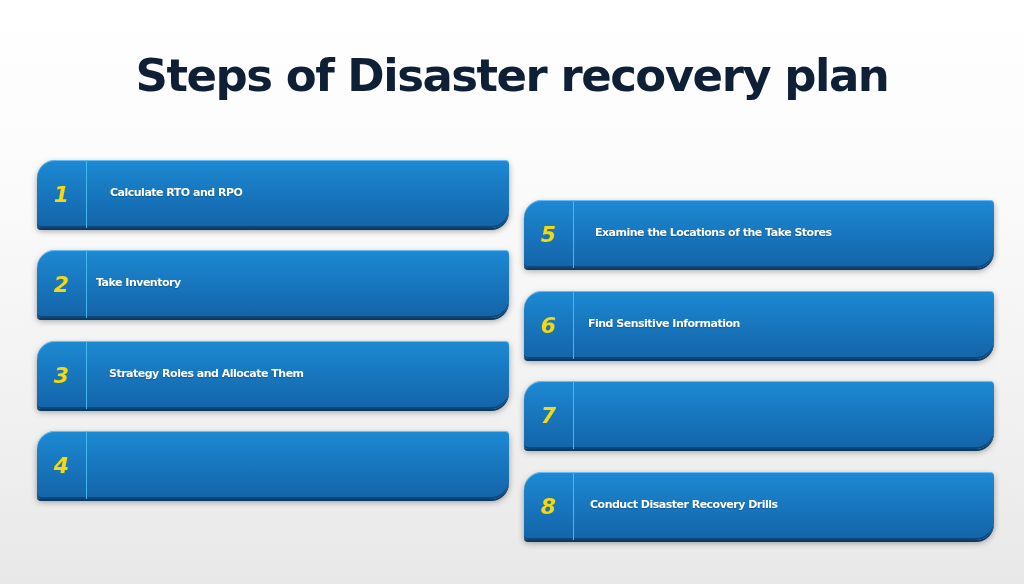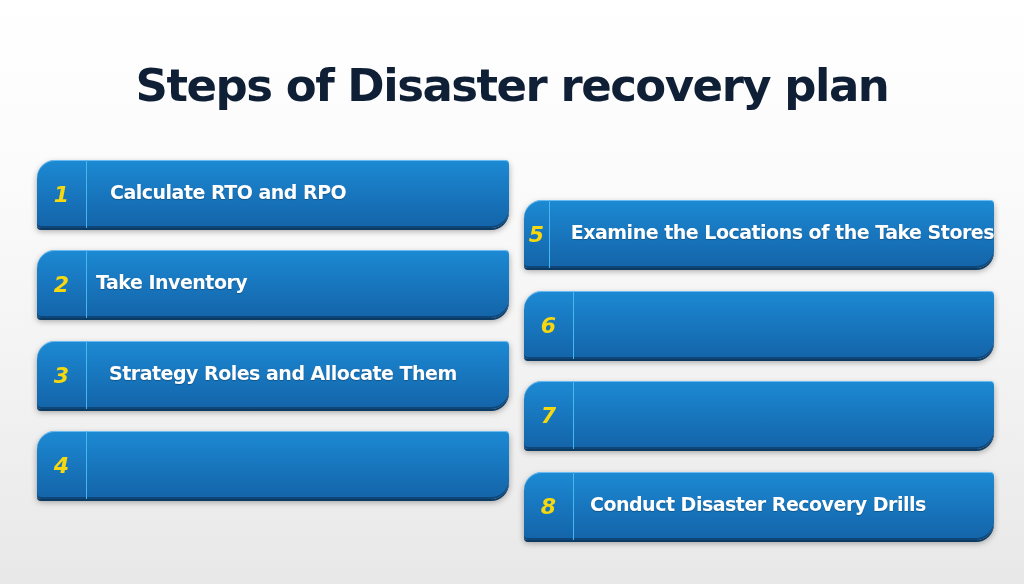--- a/index.html
+++ b/index.html
@@ -2,39 +2,39 @@
 <html><head>
 <meta charset="utf-8">
 <style>
   html, body { margin: 0; padding: 0; }
   body {
     width: 1024px; height: 584px; overflow: hidden; position: relative;
     background: linear-gradient(180deg, #ffffff 0%, #fbfbfb 30%, #f1f1f1 70%, #e8e8e8 100%);
     font-family: "DejaVu Sans", "Liberation Sans", sans-serif;
   }
   .title {
-    position: absolute; left: 0; top: 56px; width: 1024px; text-align: center;
+    position: absolute; left: 0; top: 46px; width: 1024px; text-align: center;
     font-family: "DejaVu Sans", sans-serif; font-weight: bold;
     font-size: 45px; letter-spacing: -1.5px; color: #0f1f35; line-height: 60px;
   }
   .card {
     position: absolute; height: 68px;
     background: linear-gradient(180deg, #1c8ad3 0%, #1878c0 45%, #1464a8 100%);
     border-radius: 18px 4px 18px 4px;
     box-shadow: 0 2px 0 #0b3a63, 0 3px 6px rgba(0,0,0,0.35), inset 0 1px 0 rgba(140,210,255,0.7), inset 0 -2px 0 rgba(10,50,90,0.6);
     display: flex; align-items: center; box-sizing: border-box;
   }
   .card .num {
     width: 50px; height: 100%; display: flex; align-items: center; justify-content: center;
     color: #f5d80f; font-family: "DejaVu Sans", sans-serif; font-weight: bold; font-style: italic;
     font-size: 22px; border-right: 1px solid #45b8f0; box-sizing: border-box;
   }
   .card .label {
     color: #ffffff; font-family: "DejaVu Sans", sans-serif; font-weight: bold;
-    font-size: 19px; letter-spacing: -0.5px; white-space: nowrap;
+    font-size: 11px; letter-spacing: -0.5px; white-space: nowrap;
     text-shadow: 0 1px 1px rgba(0,0,0,0.25); margin-top: -4px;
   }
   .left { left: 37px; width: 472px; }
   .right { left: 524px; width: 470px; }
 </style>
 </head>
 <body>
 
 <div class="title">Steps of Disaster recovery plan</div>
 
@@ -53,20 +53,21 @@
 <div class="card left" style="top:431px;">
   <div class="num">4</div>
 </div>
 
 <div class="card right" style="top:200px;">
   <div class="num">5</div>
   <div class="label" style="margin-left:21px;">Examine the Locations of the Take Stores</div>
 </div>
 <div class="card right" style="top:291px;">
   <div class="num">6</div>
+  <div class="label" style="margin-left:14px;">Find Sensitive Information</div>
 </div>
 <div class="card right" style="top:381px;">
   <div class="num">7</div>
 </div>
 <div class="card right" style="top:472px;">
   <div class="num">8</div>
   <div class="label" style="margin-left:16px;">Conduct Disaster Recovery Drills</div>
 </div>
 
 </body></html>

